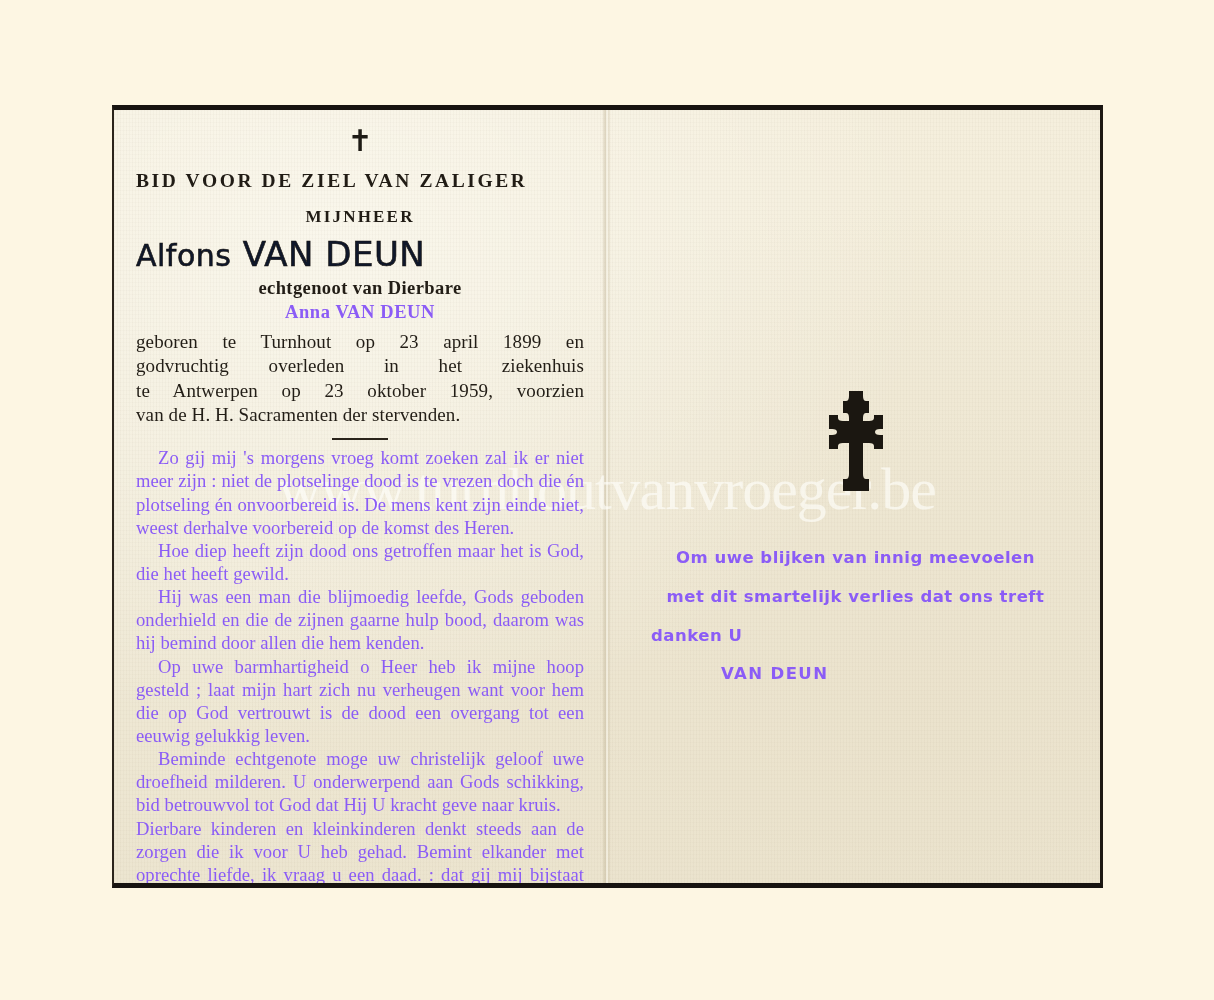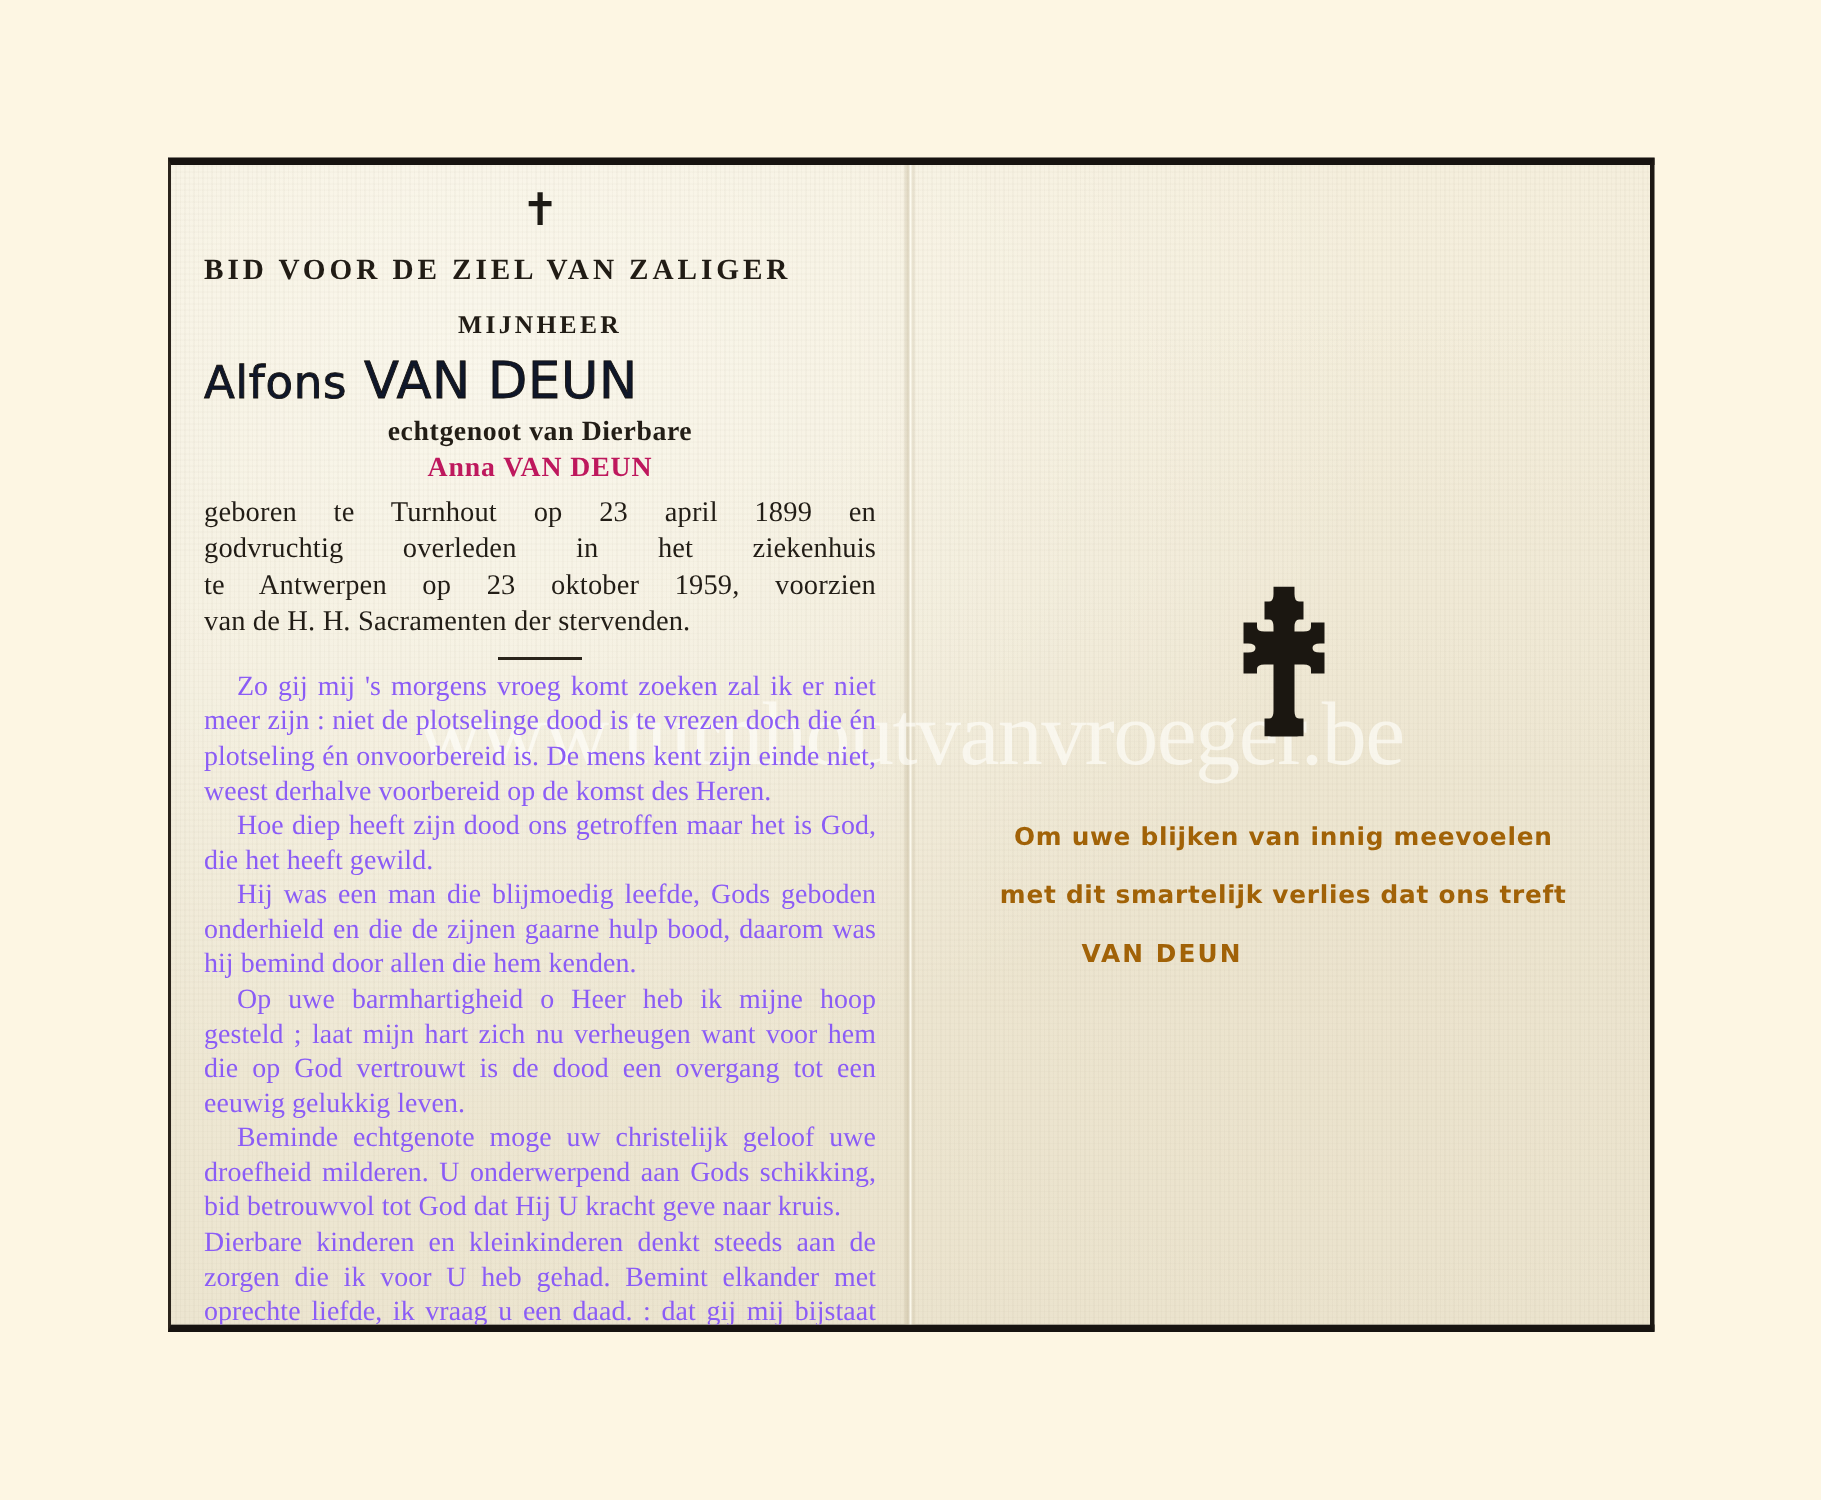--- a/index.html
+++ b/index.html
@@ -139,21 +139,21 @@
     font-size: 18.5px;
     font-weight: bold;
     color: #221d16;
     margin-top: 4px;
     letter-spacing: .4px;
   }
   .line-spouse-name {
     text-align: center;
     font-size: 18.5px;
     font-weight: bold;
-    color: #be185d;
+    color: #8b5cf6;
     margin-top: 3px;
     letter-spacing: .6px;
   }
 
   .dates {
     font-size: 19px;
     line-height: 1.28;
     color: #221d16;
     text-align: justify;
     text-align-last: justify;
@@ -186,21 +186,21 @@
   .big-cross-wrap {
     margin-top: 265px;
     text-align: center;
     height: 110px;
   }
   svg.big-cross { display: inline-block; }
 
   .thanks {
     margin-top: 38px;
     font-family: "DejaVu Sans", sans-serif;
-    color: #a16207;
+    color: #8b5cf6;
   }
   .thanks-line {
     font-size: 16.5px;
     font-weight: bold;
     letter-spacing: .5px;
     line-height: 2.35;
     text-align: center;
   }
   .thanks-line.l3 { text-align: left;   padding-left: 14px; }
   .thanks-line.l4 { text-align: left;   padding-left: 66px; margin-top: 12px; }
@@ -260,20 +260,21 @@
             q0 -3 -5 -3 h-6 v31 q0 5 3 5 h3 v12 h-3 q-3 0 -3 5 v5 h-14 v-5
             q0 -5 -3 -5 h-3 v-12 h3 q3 0 3 -5 v-31 h-6 q-5 0 -5 3 v3 h-9 v-14 h3
             q5 0 5 -3 v0 q0 -3 -5 -3 h-3 v-14 h9 v3 q0 3 5 3 h6 v-3
             q0 -5 -3 -5 h-3 v-12 h3 q3 0 3 -5 z"></path>
         </svg>
       </div>
 
       <div class="thanks">
         <div class="thanks-line l1">Om uwe blijken van innig meevoelen</div>
         <div class="thanks-line l2">met dit smartelijk verlies dat ons treft</div>
+        <div class="thanks-line l3">danken U</div>
         <div class="thanks-line l5">VAN DEUN</div>
       </div>
 
     </div>
   </div>
 
   <div id="fold"></div>
   <div id="watermark">www.turnhoutvanvroeger.be</div>
 </div>
 

